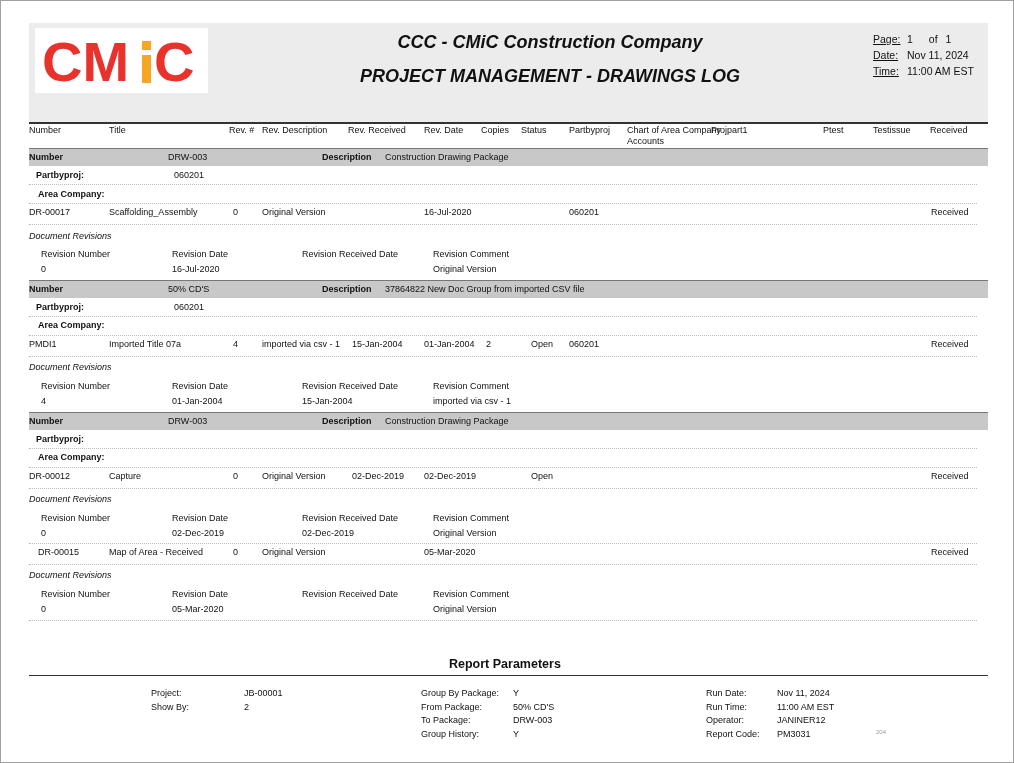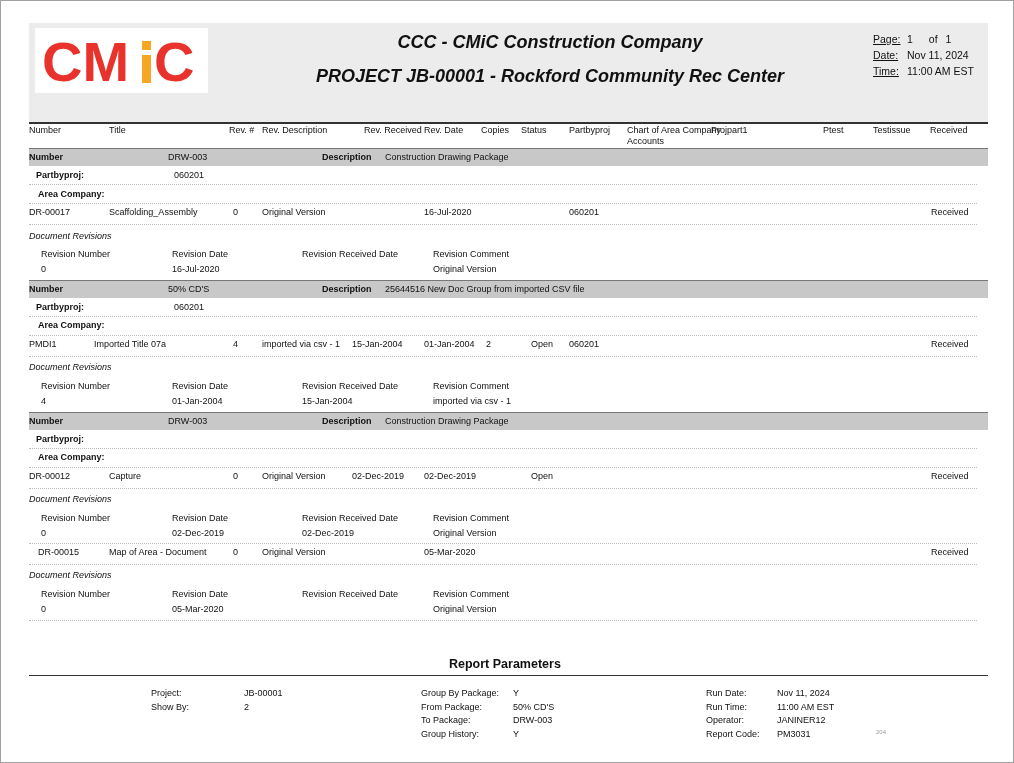--- a/index.html
+++ b/index.html
@@ -63,21 +63,21 @@
   <svg width="168" height="60" viewBox="0 0 168 60">
     <text x="4" y="50" font-family="Liberation Sans, sans-serif" font-size="56" font-weight="bold" fill="#e8322b">CM</text>
     <rect x="104" y="24" width="9" height="28" fill="#f5a623"></rect>
     <rect x="104" y="10" width="9" height="9" fill="#f5a623"></rect>
     <text x="116" y="50" font-family="Liberation Sans, sans-serif" font-size="56" font-weight="bold" fill="#e8322b">C</text>
   </svg>
 </div>
 
 <div class="company">CCC - CMiC Construction Company</div>
 <div class="report-title">
-  <div>PROJECT JB-00001 - Rockford Community Rec Center</div>
+  <div>PROJECT MANAGEMENT - DRAWINGS LOG</div>
 </div>
 
 <div class="meta">
   <div class="row">
     <span class="lbl">Page:</span>
     <span>1</span>
     <span class="gap"></span>
     <span>of</span>
     <span style="display:inline-block;width:8px"></span>
     <span>1</span>
@@ -92,21 +92,21 @@
   </div>
 </div>
 
 <div class="hline-dark" style="top:122px"></div>
 
 <div>
   <span class="col-hdr" style="left:29px">Number</span>
   <span class="col-hdr" style="left:109px">Title</span>
   <span class="col-hdr" style="left:229px">Rev. #</span>
   <span class="col-hdr" style="left:262px">Rev. Description</span>
-  <span class="col-hdr" style="left:364px">Rev. Received</span>
+  <span class="col-hdr" style="left:348px">Rev. Received</span>
   <span class="col-hdr" style="left:424px">Rev. Date</span>
   <span class="col-hdr" style="left:481px">Copies</span>
   <span class="col-hdr" style="left:521px">Status</span>
   <span class="col-hdr" style="left:569px">Partbyproj</span>
   <span class="col-hdr" style="left:627px;white-space:pre">Chart of
 Accounts</span>
   <span class="col-hdr" style="left:661px">Area Company</span>
   <span class="col-hdr" style="left:711px">Projpart1</span>
   <span class="col-hdr" style="left:823px">Ptest</span>
   <span class="col-hdr" style="left:873px">Testissue</span>
@@ -142,31 +142,31 @@
 <span class="txt" style="left:302px;top:249px">Revision Received Date</span>
 <span class="txt" style="left:433px;top:249px">Revision Comment</span>
 <span class="txt" style="left:41px;top:264px">0</span>
 <span class="txt" style="left:172px;top:264px">16-Jul-2020</span>
 <span class="txt" style="left:433px;top:264px">Original Version</span>
 
 <div class="group-bar" style="top:280px">
   <span class="b" style="left:0">Number</span>
   <span style="left:139px">50% CD'S</span>
   <span class="b" style="left:293px">Description</span>
-  <span style="left:356px">25644516 New Doc Group from imported CSV file</span>
+  <span style="left:356px">37864822 New Doc Group from imported CSV file</span>
 </div>
 <span class="txt b" style="left:36px;top:302px">Partbyproj:</span>
 <span class="txt" style="left:174px;top:302px">060201</span>
 <div class="dots" style="top:316px"></div>
 <span class="txt b" style="left:38px;top:320px">Area Company:</span>
 <div class="dots" style="top:335px"></div>
 
 <div>
   <span class="txt" style="left:29px;top:339px">PMDI1</span>
-  <span class="txt" style="left:94px;top:339px">Imported Title 07a</span>
+  <span class="txt" style="left:109px;top:339px">Imported Title 07a</span>
   <span class="txt" style="left:233px;top:339px">4</span>
   <span class="txt" style="left:262px;top:339px">imported via csv - 1</span>
   <span class="txt" style="left:352px;top:339px">15-Jan-2004</span>
   <span class="txt" style="left:424px;top:339px">01-Jan-2004</span>
   <span class="txt" style="left:486px;top:339px">2</span>
   <span class="txt" style="left:531px;top:339px">Open</span>
   <span class="txt" style="left:569px;top:339px">060201</span>
   <span class="txt" style="left:931px;top:339px">Received</span>
 </div>
 <div class="dots" style="top:356px"></div>
@@ -210,21 +210,21 @@
 <span class="txt" style="left:302px;top:513px">Revision Received Date</span>
 <span class="txt" style="left:433px;top:513px">Revision Comment</span>
 <span class="txt" style="left:41px;top:528px">0</span>
 <span class="txt" style="left:172px;top:528px">02-Dec-2019</span>
 <span class="txt" style="left:302px;top:528px">02-Dec-2019</span>
 <span class="txt" style="left:433px;top:528px">Original Version</span>
 <div class="dots" style="top:543px"></div>
 
 <div>
   <span class="txt" style="left:38px;top:547px">DR-00015</span>
-  <span class="txt" style="left:109px;top:547px">Map of Area - Document</span>
+  <span class="txt" style="left:109px;top:547px">Map of Area - Received</span>
   <span class="txt" style="left:233px;top:547px">0</span>
   <span class="txt" style="left:262px;top:547px">Original Version</span>
   <span class="txt" style="left:424px;top:547px">05-Mar-2020</span>
   <span class="txt" style="left:931px;top:547px">Received</span>
 </div>
 <div class="dots" style="top:564px"></div>
 
 <span class="txt it" style="left:29px;top:570px">Document Revisions</span>
 <span class="txt" style="left:41px;top:589px">Revision Number</span>
 <span class="txt" style="left:172px;top:589px">Revision Date</span>

